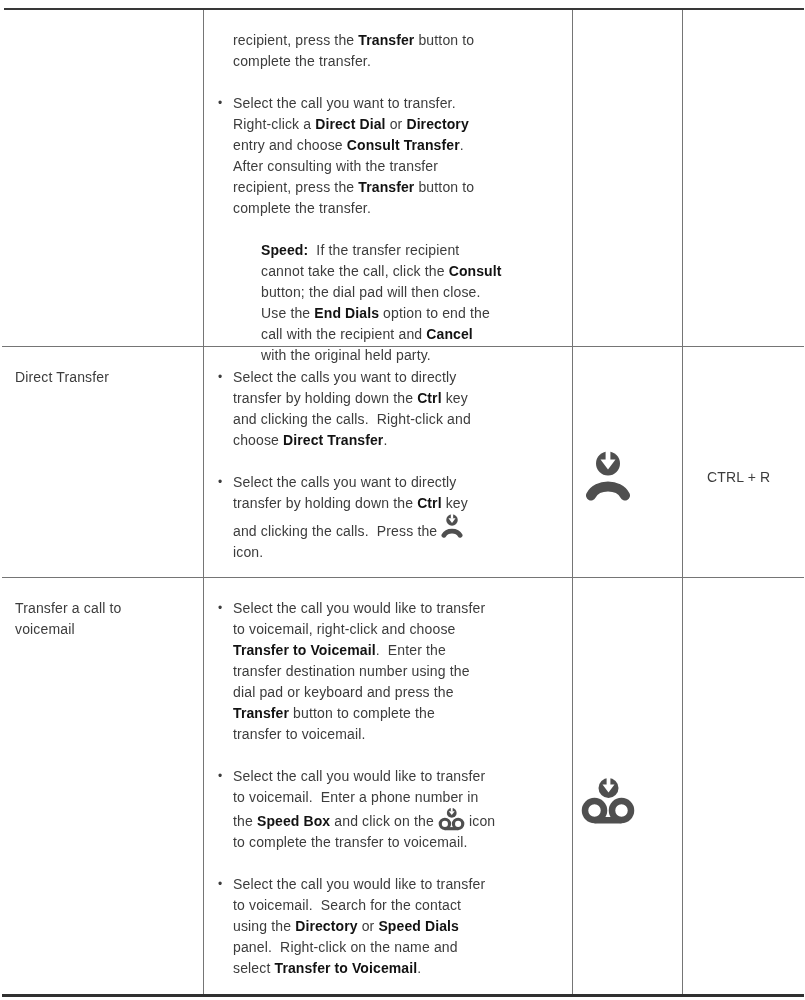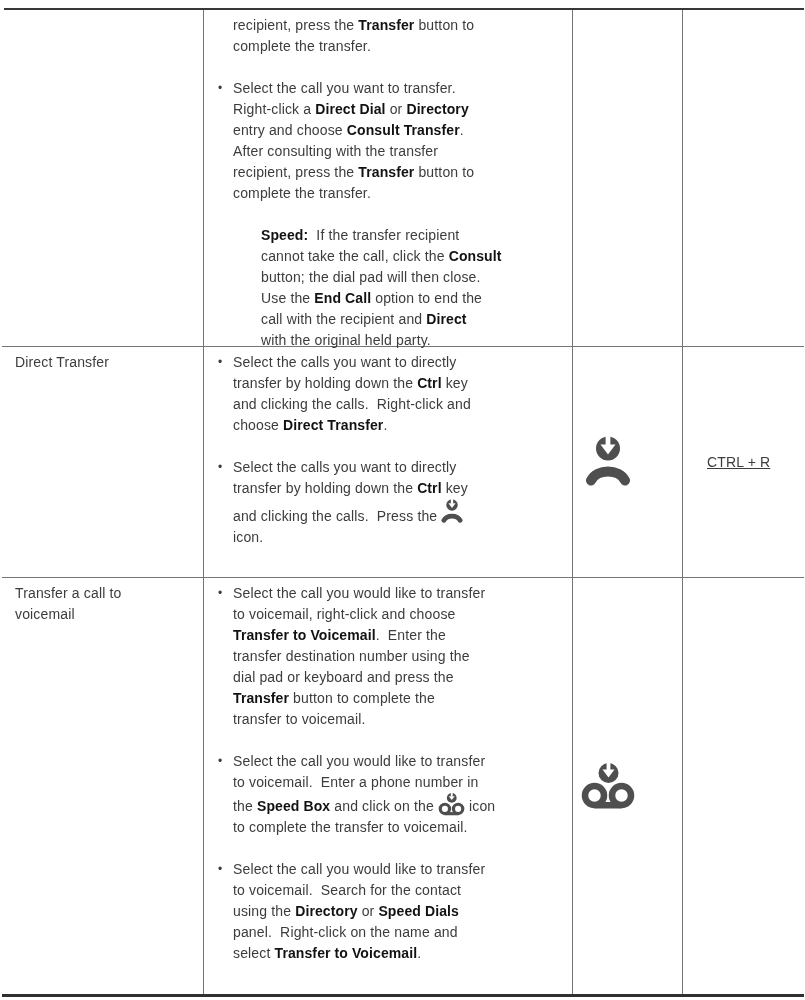--- a/index.html
+++ b/index.html
@@ -10,27 +10,27 @@
   }
   .hline{position:absolute;left:2px;right:1px;height:1px;background:#757575;}
   .hline.top{top:8px;height:2px;background:#383838;left:4px;}
   .hline.sep1{top:346px;}
   .hline.sep2{top:577px;}
   .hline.bot{top:994px;height:3px;background:#303030;}
   .vline{position:absolute;top:10px;height:984px;width:1px;background:#757575;}
   .vline.v1{left:203px;}
   .vline.v2{left:572px;}
   .vline.v3{left:682px;}
-  .row{position:absolute;left:0;right:0;}
+  .row{position:absolute;left:0;right:0;margin-top:15px;}
   .cell{position:absolute;top:0;bottom:0;box-sizing:border-box;}
   .c1{left:0;width:203px;padding:5px 6px 0 15px;white-space:pre-wrap;}
   .c2{left:203px;width:369px;padding:5px 8px 0 30px;}
   .c3{left:572px;width:110px;display:flex;align-items:center;justify-content:center;}
   .c3 .icwrap{transform:translateX(-19px);line-height:0;}
-  .c4{left:682px;right:0;display:flex;align-items:center;padding-left:25px;text-decoration:underline;}
+  .c4{left:682px;right:0;display:flex;align-items:center;padding-left:25px;}
   .blk{position:relative;margin:0 0 21px 0;white-space:pre-wrap;}
   .blk.note{margin-left:28px;}
   .blk .dot{position:absolute;left:-15px;top:0;font-size:12px;}
   .blk b, .c2 b{color:#121212;font-weight:700;letter-spacing:0.1px;}
   .inl{display:inline-block;line-height:0;}
   .inl.dt{vertical-align:-3px;}
   .inl.vm{vertical-align:-5px;}
 </style>
 </head>
 <body>
@@ -52,22 +52,22 @@
 complete the transfer.</div>
           <div class="blk bullet"><span class="dot">•</span>Select the call you want to transfer.
 Right-click a <b>Direct Dial</b> or <b>Directory</b>
 entry and choose <b>Consult Transfer</b>.
 After consulting with the transfer
 recipient, press the <b>Transfer</b> button to
 complete the transfer.</div>
           <div class="blk note"><b>Speed:</b>  If the transfer recipient
 cannot take the call, click the <b>Consult</b>
 button; the dial pad will then close.
-Use the <b>End Call</b> option to end the
-call with the recipient and <b>Direct</b>
+Use the <b>End Dials</b> option to end the
+call with the recipient and <b>Cancel</b>
 with the original held party.</div>
         </div>
         <div class="cell c3"></div>
         <div class="cell c4"></div>
       </div>
       <div class="row" style="top: 347px; height: 230px;">
         <div class="cell c1">Direct Transfer</div>
         <div class="cell c2">
           <div class="blk bullet"><span class="dot">•</span>Select the calls you want to directly
 transfer by holding down the <b>Ctrl</b> key

